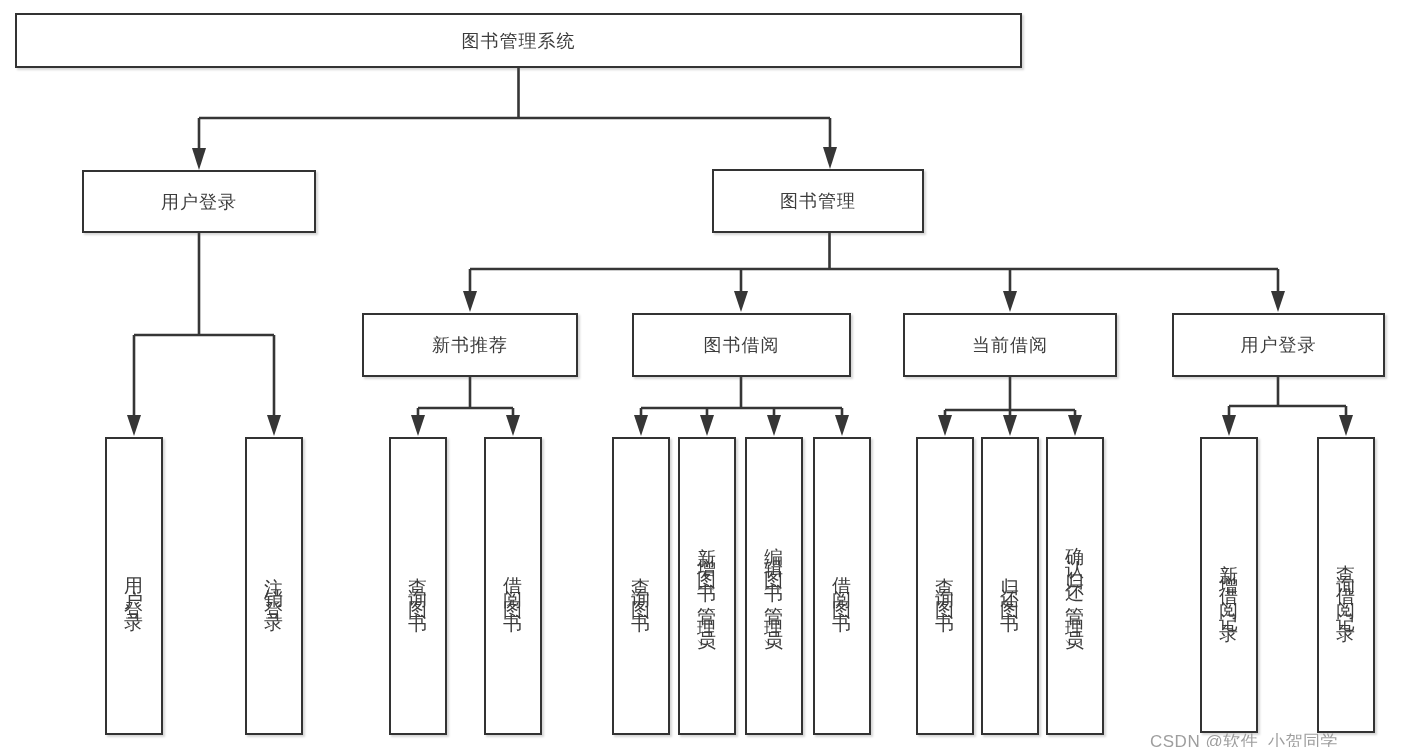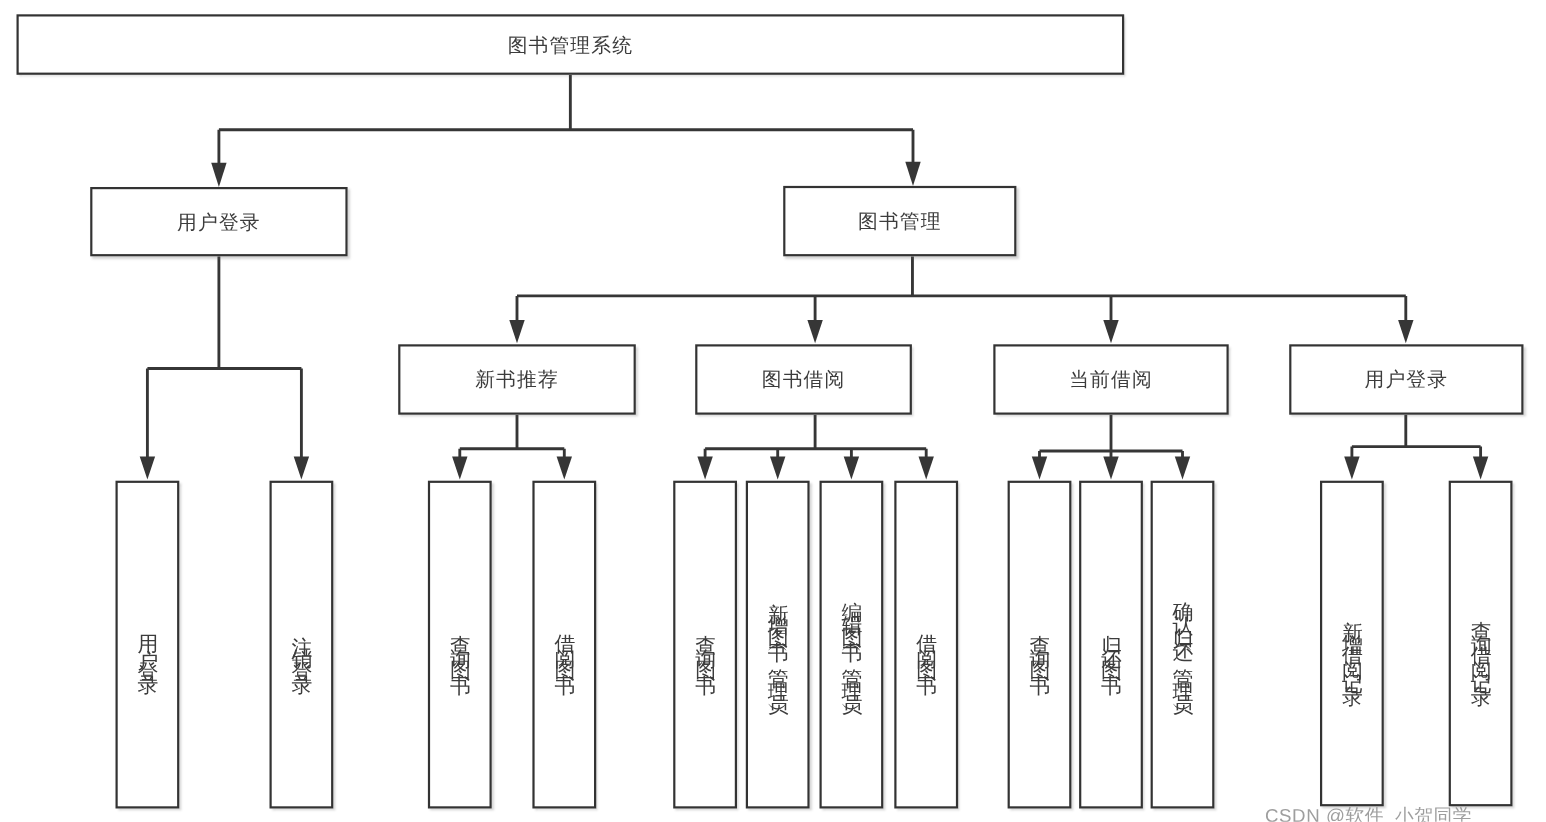--- a/index.html
+++ b/index.html
@@ -133,21 +133,21 @@
   <div class="node" style="left:82px;top:170px;width:234px;height:63px;">
     <span class="hlabel">用户登录</span>
   </div>
   <div class="node" style="left:712px;top:169px;width:212px;height:64px;">
     <span class="hlabel">图书管理</span>
   </div>
 
   <div class="node" style="left:362px;top:313px;width:216px;height:64px;">
     <span class="hlabel">新书推荐</span>
   </div>
-  <div class="node" style="left:632px;top:313px;width:197px;height:64px;">
+  <div class="node" style="left:632px;top:313px;width:219px;height:64px;">
     <span class="hlabel">图书借阅</span>
   </div>
   <div class="node" style="left:903px;top:313px;width:214px;height:64px;font-family:Liberation Serif, serif;">
     <span class="hlabel">当前借阅</span>
   </div>
   <div class="node" style="left:1172px;top:313px;width:213px;height:64px;">
     <span class="hlabel">用户登录</span>
   </div>
 
   <div class="node leaf" style="left:105px;top:437px;width:58px;height:298px;">

